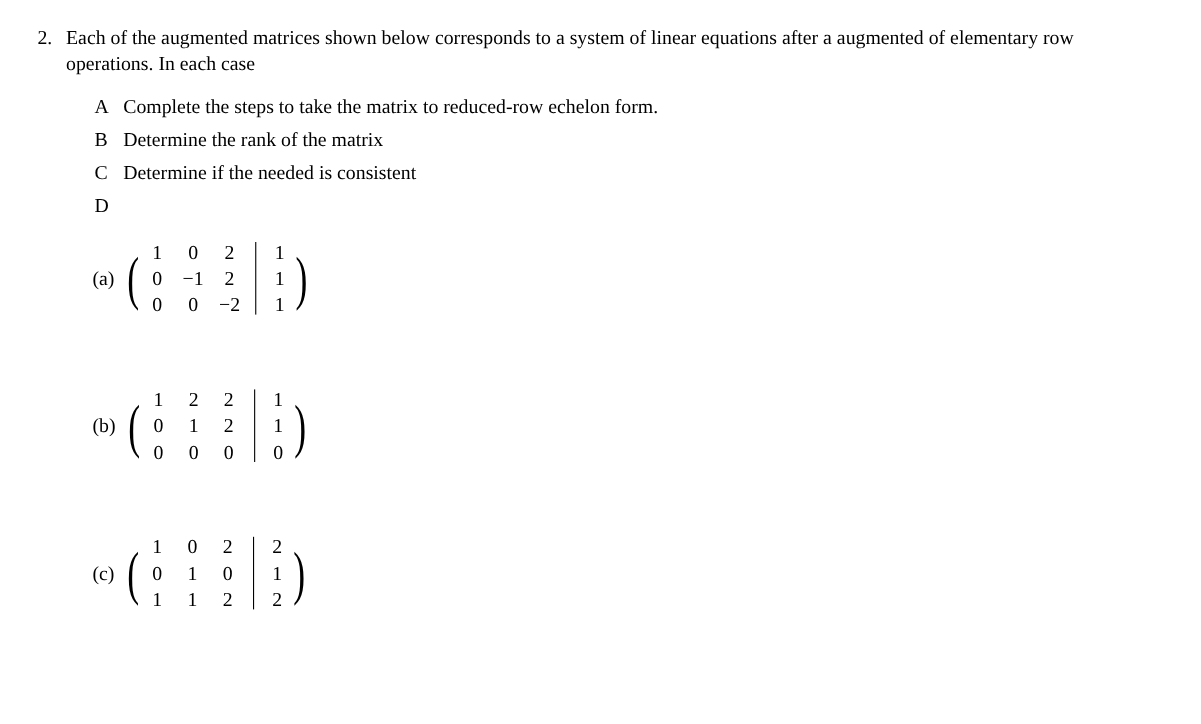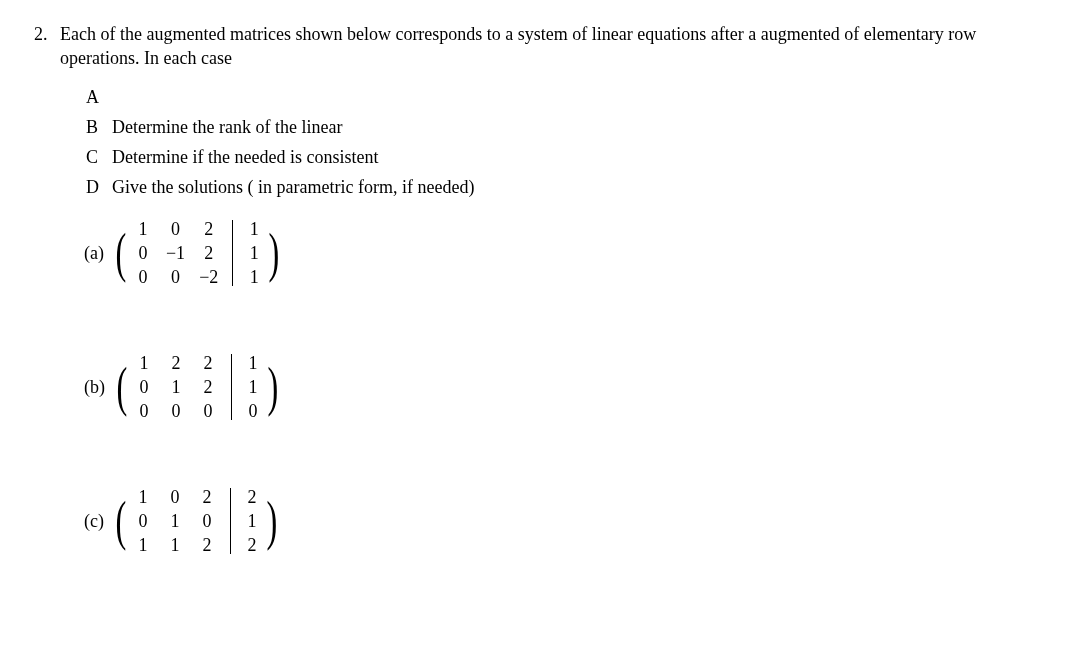--- a/index.html
+++ b/index.html
@@ -92,32 +92,32 @@
 <body>
 
 <div class="problem">
   <div class="prob-num">2.</div>
   <div class="prob-body">
     <div>Each of the augmented matrices shown below corresponds to a system of linear equations after a augmented of elementary row operations. In each case</div>
 
     <div class="sublist">
       <div class="subitem">
         <div class="sublabel">A</div>
+        <div>Complete the steps to take the matrix to reduced-row echelon form.</div>
       </div>
       <div class="subitem">
         <div class="sublabel">B</div>
-        <div>Determine the rank of the linear</div>
+        <div>Determine the rank of the matrix</div>
       </div>
       <div class="subitem">
         <div class="sublabel">C</div>
         <div>Determine if the needed is consistent</div>
       </div>
       <div class="subitem">
         <div class="sublabel">D</div>
-        <div>Give the solutions ( in parametric form, if needed)</div>
       </div>
     </div>
 
     <div class="matrices">
         <div class="matrix-item">
           <div class="part-label">(a)</div>
           <div class="matrix">
             <div class="paren">(</div>
             <div class="mat-body">
               <div class="coef" style="grid-template-columns: repeat(3, auto);">

